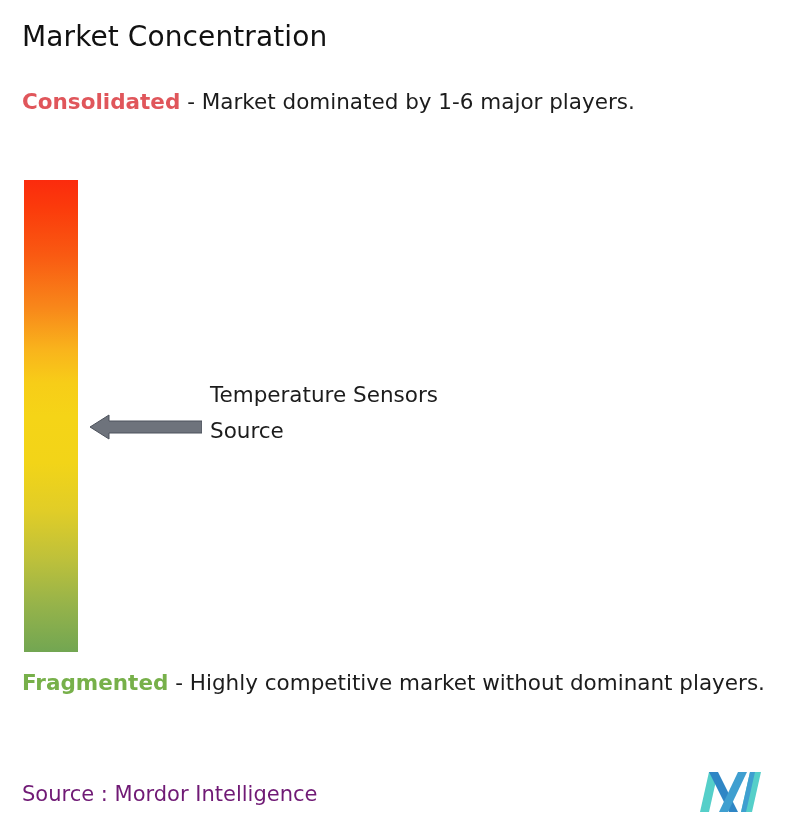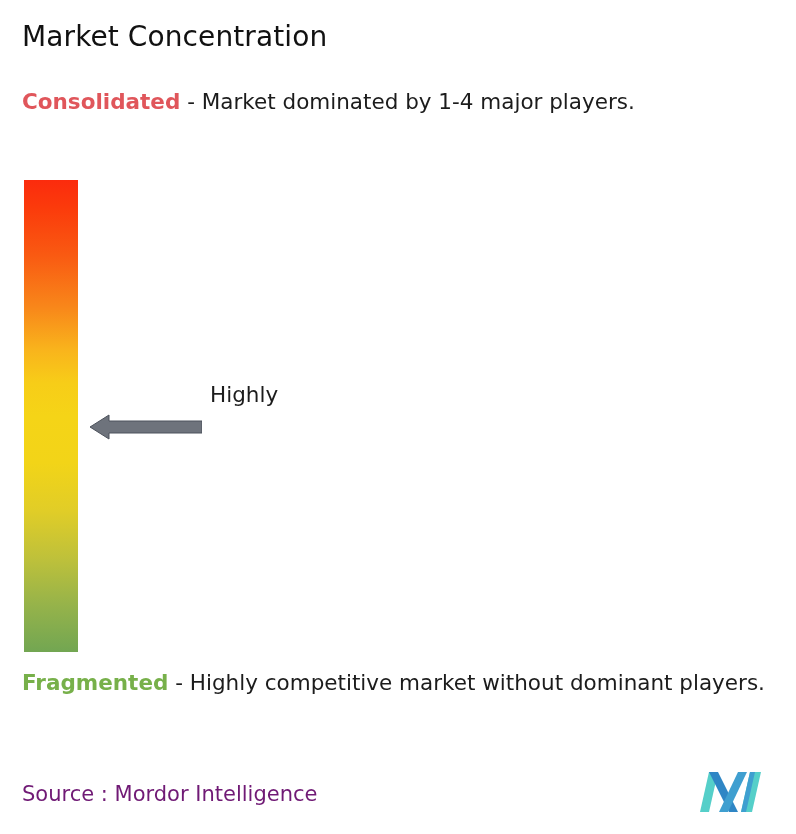--- a/index.html
+++ b/index.html
@@ -109,32 +109,33 @@
     top: 770px;
     width: 68px;
     height: 44px;
   }
 </style>
 </head>
 <body>
 
 <div class="page-title">Market Concentration</div>
 
-<div class="legend-line legend-top"><span class="legend-key key-consolidated">Consolidated</span><span class="legend-desc"> - Market dominated by 1-4 major players.</span></div>
+<div class="legend-line legend-top"><span class="legend-key key-consolidated">Consolidated</span><span class="legend-desc"> - Market dominated by 1-6 major players.</span></div>
 
 <div class="gradient-bar"></div>
 
 <div class="callout-arrow">
   <svg width="112" height="26" viewBox="0 0 112 26" xmlns="http://www.w3.org/2000/svg">
     <polygon points="0,13 19,1 19,7 112,7 112,19 19,19 19,25" fill="#6e737c" stroke="#4d525c" stroke-width="1"></polygon>
   </svg>
 </div>
 
 <div class="callout-label">
-  <div>Highly</div>
+  <div>Temperature Sensors</div>
+  <div>Source</div>
 </div>
 
 <div class="legend-line legend-bottom"><span class="legend-key key-fragmented">Fragmented</span><span class="legend-desc">  - Highly competitive market without dominant players.</span></div>
 
 <div class="source-text">Source :  Mordor Intelligence</div>
 
 <div class="brand-logo">
   <svg width="68" height="44" viewBox="0 0 68 44" xmlns="http://www.w3.org/2000/svg">
 
     <polygon points="3,42 12,2 21,2 12,42" fill="#55cfc9"></polygon>

